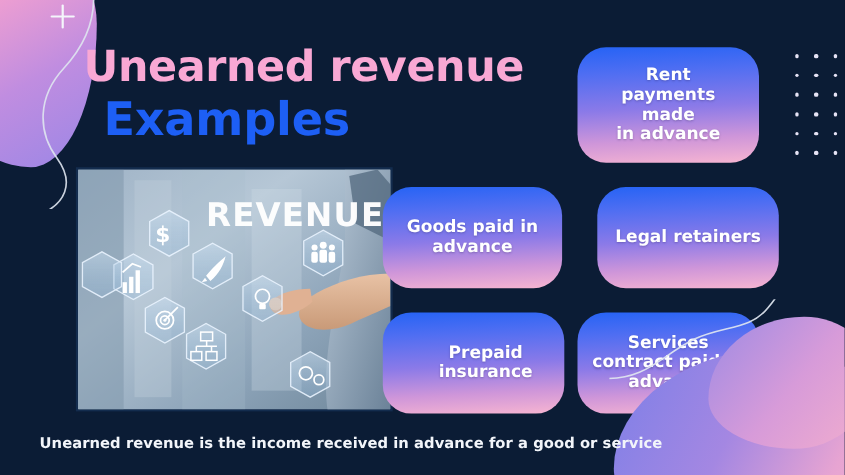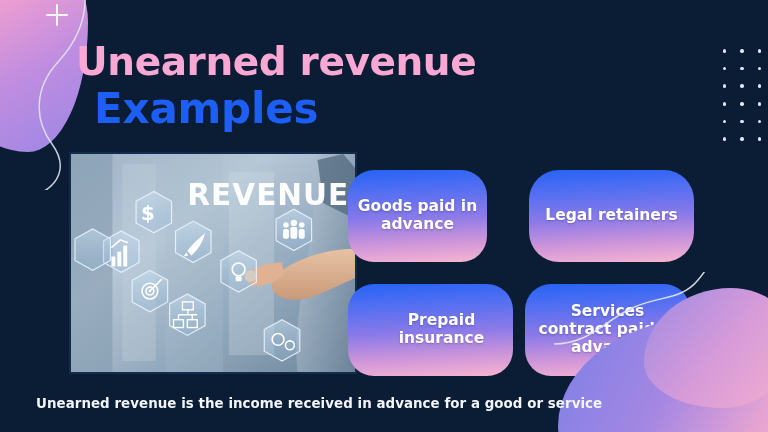--- a/index.html
+++ b/index.html
@@ -98,22 +98,22 @@
     background: linear-gradient(177deg, #2563f5 0%, #4f6ef2 22%, #8b7ae8 52%, #cf96d9 78%, #f7b5d1 100%);
     display:flex; align-items:center; justify-content:center;
     text-align:center;
     color:#ffffff;
     font-weight:700;
     line-height:1.16;
     text-shadow: 0 1px 2px rgba(40,30,80,0.30);
     padding: 4px 8px;
   }
   .card-rent     { left:525px; top:43px;  width:165px; height:105px; font-size:15.5px; }
-  .card-goods    { left:348px; top:170px; width:139px; height:92px;  font-size:15.5px; }
-  .card-legal    { left:529px; top:170px; width:165px; height:92px;  font-size:15.5px;border-radius:30px; }
+  .card-goods    { left:348px; top:170px; width:163px; height:92px;  font-size:15.5px; }
+  .card-legal    { left:543px; top:170px; width:165px; height:92px;  font-size:15.5px; }
   .card-prepaid  { left:348px; top:284px; width:165px; height:92px;  font-size:15.5px;padding-left:30px; }
   .card-services { left:525px; top:284px; width:165px; height:92px;  font-size:15.5px; }
 
   
   .caption {
     position:absolute; left:36px; top:396px;
     font-size: 13.4px; font-weight:700; color:#f2f5fa;
     letter-spacing:0.05px; white-space:nowrap;
     z-index: 5;
   }
@@ -239,20 +239,26 @@
         <circle cx="218" cy="72" r="2.8"></circle>
           <rect x="215" y="76" width="6" height="10" rx="2"></rect>
         <circle cx="226" cy="70" r="3.2"></circle>
           <rect x="222.5" y="74" width="7" height="12" rx="2"></rect>
         <circle cx="234" cy="72" r="2.8"></circle>
           <rect x="231" y="76" width="6" height="10" rx="2"></rect>
       </g>
     </svg>
   </div>
 
+  <div class="card card-rent">
+    <span style="white-space:pre-line">Rent
+payments
+made
+in advance</span>
+  </div>
   <div class="card card-goods">
     <span>Goods paid in advance</span>
   </div>
   <div class="card card-legal">
     <span>Legal retainers</span>
   </div>
   <div class="card card-prepaid">
     <span>Prepaid insurance</span>
   </div>
   <div class="card card-services">

